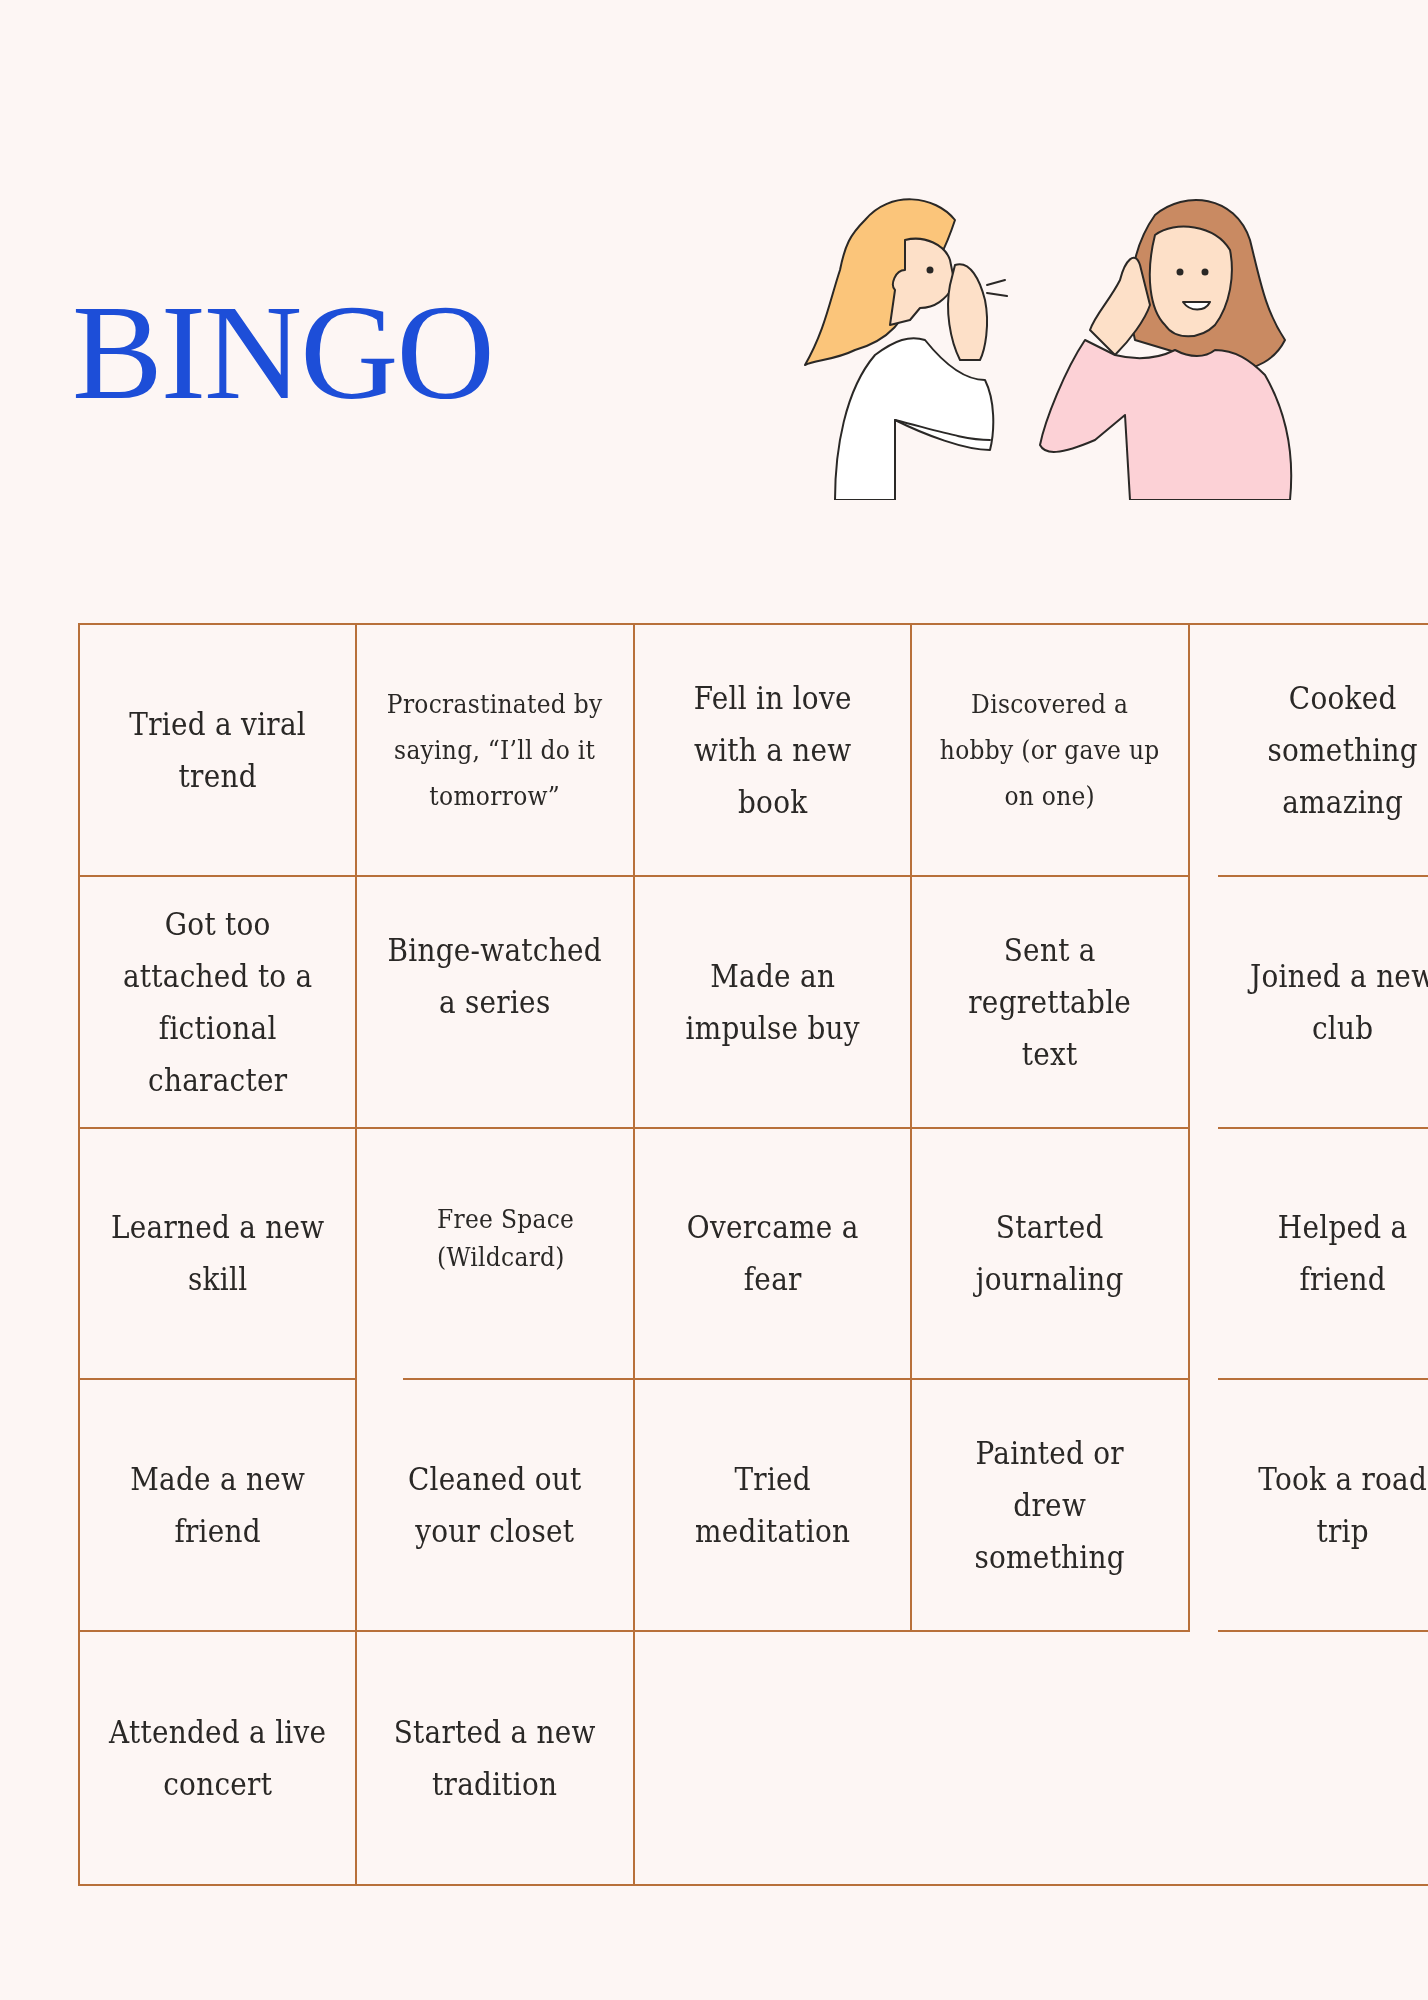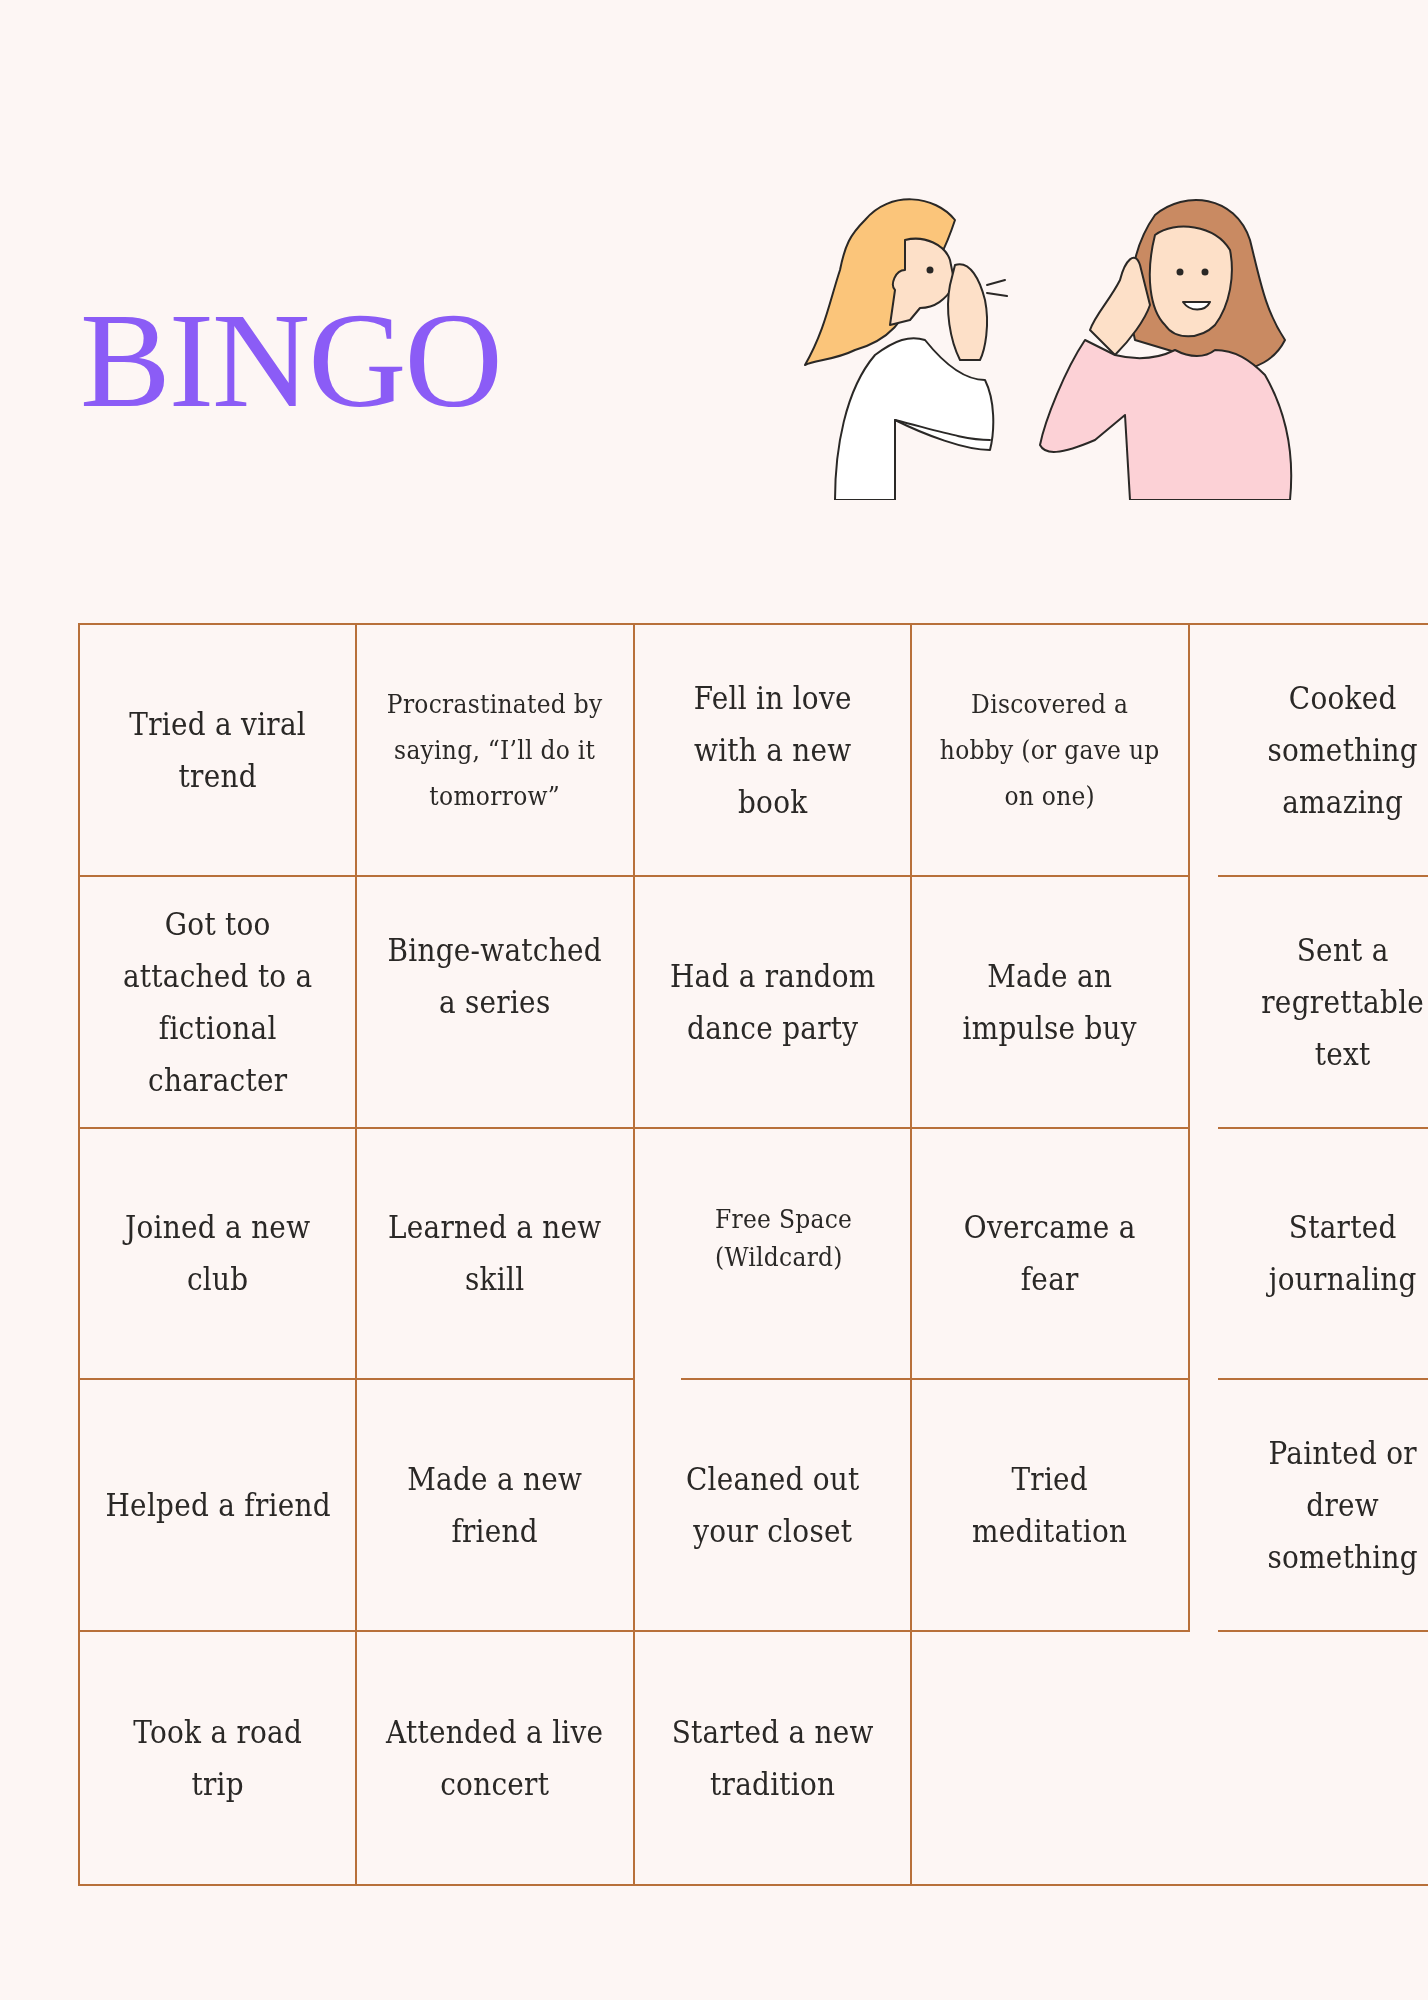--- a/index.html
+++ b/index.html
@@ -6,21 +6,21 @@
   body {
     width:1428px; height:2000px; background:#fdf6f4;
     position:relative; overflow:hidden;
     font-family:"DejaVu Serif", "Liberation Serif", serif;
     color:#2a2826;
   }
   .title {
     position:absolute; left:72px; top:282px;
     font-family:"Liberation Serif", "DejaVu Serif", serif;
     font-size:136px; line-height:140px; font-weight:400;
-    letter-spacing:-2px; color:#8b5cf6; margin:8px;
+    letter-spacing:-2px; color:#1d4ed8; margin:0;
   }
   .illustration { position:absolute; left:795px; top:190px; width:530px; height:310px; }
   .grid {
     position:absolute; left:78px; top:623px; width:1391px; height:1263px;
     display:grid; grid-template-columns:repeat(5, 1fr); grid-template-rows:repeat(5, 1fr);
     border:2px solid #b8703a; box-sizing:border-box;
   }
   .cell {
     border-right:2px solid #b8703a; border-bottom:2px solid #b8703a;
     display:flex; align-items:center; justify-content:center; text-align:center;
@@ -88,23 +88,20 @@
       <span>Cooked something amazing</span>
     </div>
 
   <div class="cell">
       <span>Got too attached to a fictional character</span>
     </div>
   <div class="cell top">
       <span>Binge-watched a series</span>
     </div>
   <div class="cell">
-      <span>Had a random dance party</span>
-    </div>
-  <div class="cell">
       <span>Made an impulse buy</span>
     </div>
   <div class="cell">
       <span>Sent a regrettable text</span>
     </div>
 
   <div class="cell">
       <span>Joined a new club</span>
     </div>
   <div class="cell">

